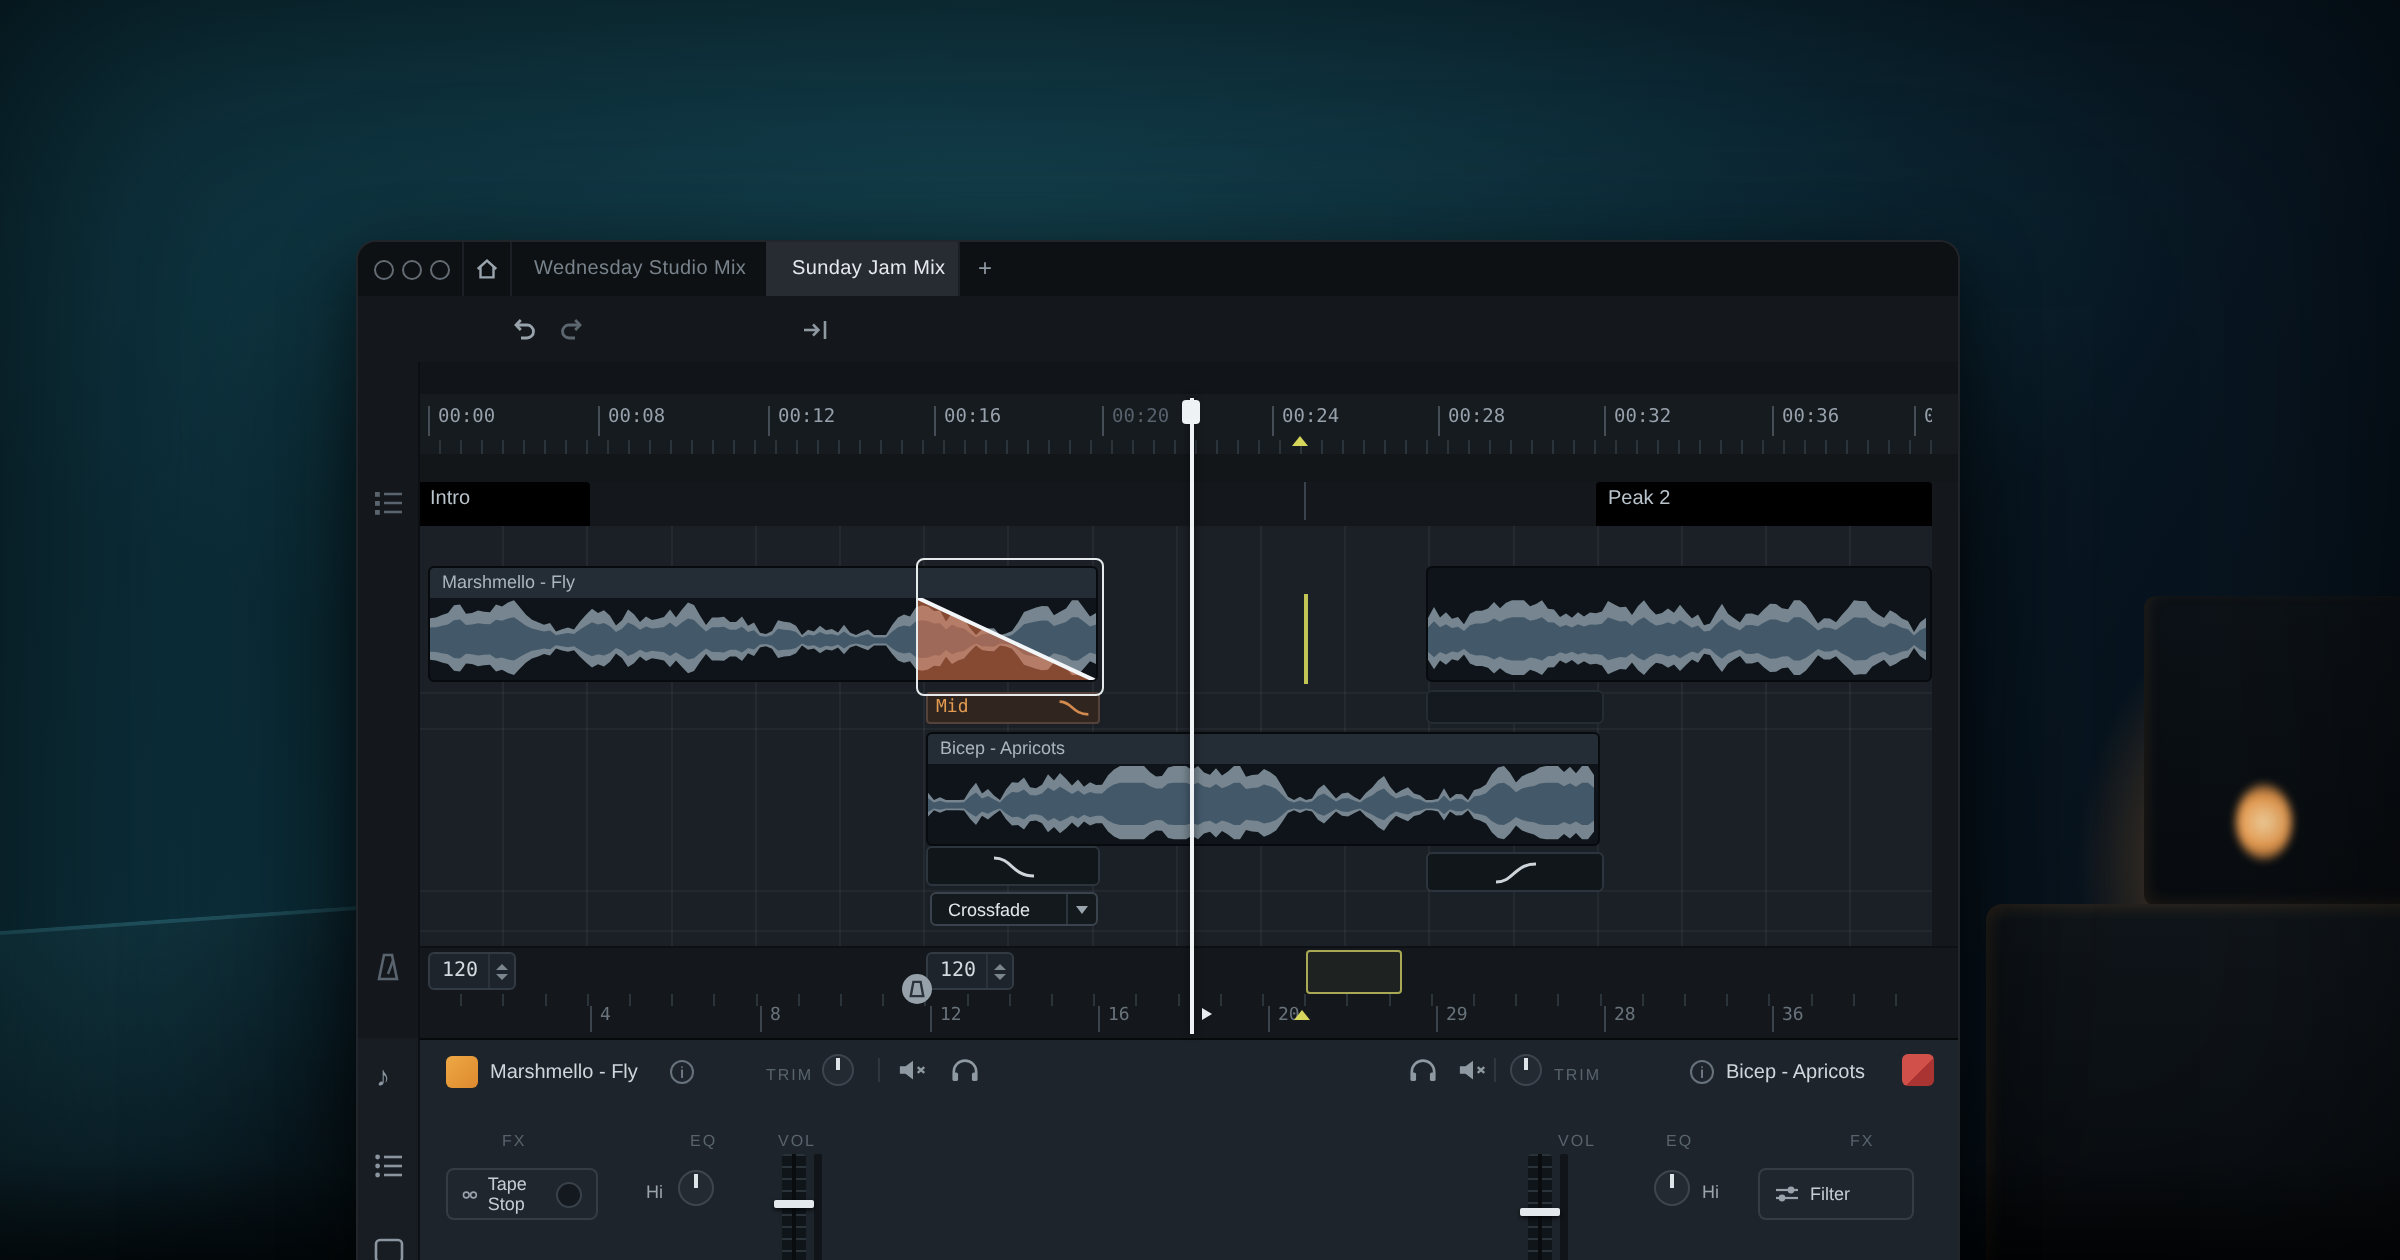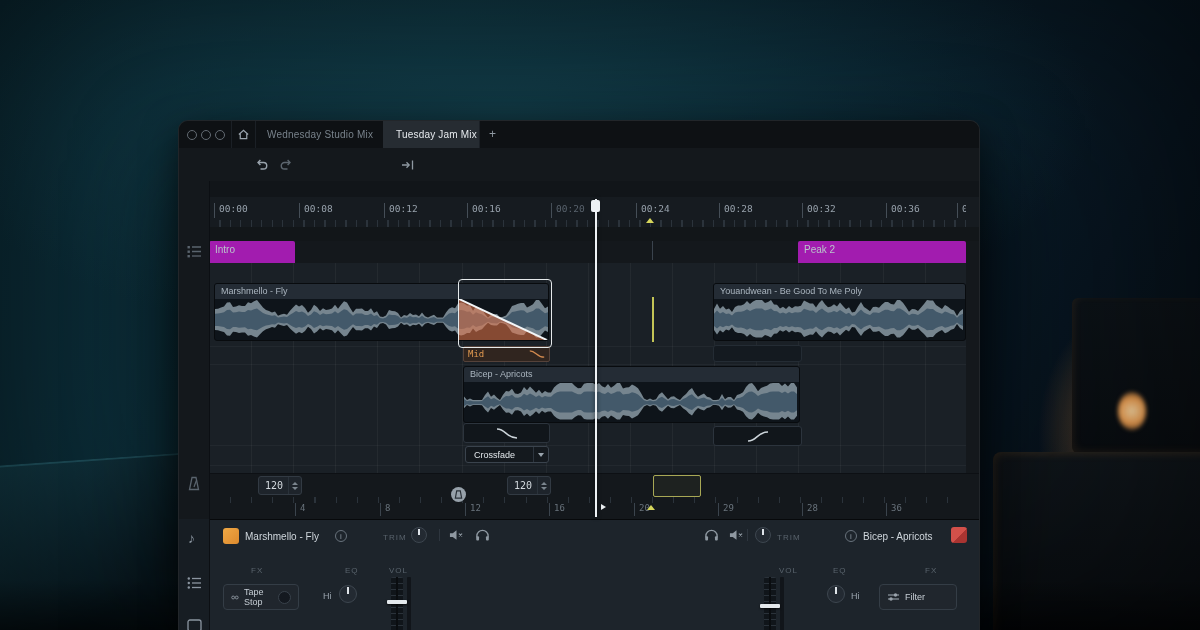--- a/index.html
+++ b/index.html
@@ -65,21 +65,21 @@
     background:repeating-linear-gradient(90deg,#2b333b 0 1px,transparent 1px 10.5px);}
   .rlab{position:absolute;top:6px;font-family:"DejaVu Sans Mono",monospace;font-size:9.5px;color:#97a1ab;
     padding-left:4px;border-left:1px solid #454e57;height:15px;line-height:12px;}
   .rlab.dim{color:#58626c;}
 
   .gaprow{position:absolute;left:0;top:106px;width:800px;height:14px;background:#121619;}
 
   
   .secrow{position:absolute;left:0;top:120px;width:800px;height:22px;background:#14181c;}
   .secs{position:absolute;left:30px;top:120px;width:757px;height:22px;overflow:hidden;}
-  .section{position:absolute;top:0;height:32px;background:#a21caf;border-radius:2px;
+  .section{position:absolute;top:0;height:32px;background:#000000;border-radius:2px;
     font-size:10px;color:#b9c3cb;line-height:18px;padding-left:6px;box-sizing:border-box;border-bottom:2px solid #4d8ba0;}
 
   
   .tracks{position:absolute;left:30px;top:142px;width:757px;height:210px;background:#1a2026;overflow:hidden;
     background-image:repeating-linear-gradient(90deg,rgba(255,255,255,.045) 0 1px,transparent 1px 42.1px);}
   .hl{position:absolute;left:0;right:0;height:1px;background:rgba(255,255,255,.04);}
   .clip{position:absolute;background:#0e141a;border:1px solid #080b0e;border-radius:3px;overflow:hidden;box-sizing:border-box;}
   .clip-head{height:15px;background:#242c35;font-size:9px;color:#aab5bf;line-height:15px;padding:0 6px;
     overflow:hidden;white-space:nowrap;}
   .wave{position:absolute;left:0;right:0;top:15px;bottom:0;}
@@ -95,21 +95,21 @@
   .xfbtn .caretcell{width:14px;height:100%;border-left:1px solid #2c343d;display:flex;align-items:center;justify-content:center;}
   .cdn{width:0;height:0;border-left:3.5px solid transparent;border-right:3.5px solid transparent;border-top:4px solid #9aa4ad;}
   .cueline{position:absolute;width:2px;background:#d6d65c;opacity:.9;z-index:4;}
 
   
   .playhead{position:absolute;left:416px;top:78px;width:2px;height:318px;background:#eef2f5;z-index:30;box-shadow:0 0 4px rgba(0,0,0,.6);}
   .playcap{position:absolute;left:412px;top:79px;width:9px;height:12px;background:#eef2f5;border-radius:2px;z-index:31;}
 
   
   .temporow{position:absolute;left:0;top:352px;width:800px;height:24px;background:#14181c;border-top:1px solid #0d1014;}
-  .stepper{position:absolute;background:#1e242b;border:1px solid #323a43;border-radius:3px;display:flex;box-sizing:border-box;margin-left:44px;}
+  .stepper{position:absolute;background:#1e242b;border:1px solid #323a43;border-radius:3px;display:flex;box-sizing:border-box;}
   .stepper .val{flex:1;font-family:"DejaVu Sans Mono",monospace;font-size:10px;color:#d3d9de;line-height:17px;padding-left:6px;}
   .stepcol{width:12px;border-left:1px solid #2a323a;display:flex;flex-direction:column;align-items:center;justify-content:center;gap:2px;}
   .tri-u{width:0;height:0;border-left:3px solid transparent;border-right:3px solid transparent;border-bottom:3.5px solid #7b858e;}
   .tri-d{width:0;height:0;border-left:3px solid transparent;border-right:3px solid transparent;border-top:3.5px solid #7b858e;}
   .cuebox{position:absolute;border:1px solid #a8a855;background:rgba(170,170,85,.07);border-radius:2px;z-index:3;}
   .badge{position:absolute;width:15px;height:15px;border-radius:50%;background:#97a1aa;z-index:8;
     display:flex;align-items:center;justify-content:center;}
   .barrow{position:absolute;left:0;top:376px;width:800px;height:22px;background:#14181c;}
   .barruler{position:absolute;left:30px;top:376px;width:757px;height:22px;overflow:hidden;}
   .bticks{position:absolute;left:0;right:0;top:0;height:6px;
@@ -165,21 +165,21 @@
       <div class="light" style="left:36px"></div>
       <div class="tb-div" style="left:52px"></div>
       <div class="abs" style="left:58px;top:7px">
         <svg width="13" height="13" viewBox="0 0 14 14">
             <path d="M2 7 L7 2.5 L12 7 M3.5 6 V11.5 H10.5 V6" stroke="#9aa4ad" fill="none" stroke-width="1.3"></path>
           </svg>
       </div>
       <div class="tb-div" style="left:76px"></div>
       <span class="tab-label" style="left:88px;color:#78828b">Wednesday Studio Mix</span>
       <div class="tab-active">
-        <span class="tab-label" style="left:13px;color:#e6eaee">Tuesday Jam Mix</span>
+        <span class="tab-label" style="left:13px;color:#e6eaee">Sunday Jam Mix</span>
       </div>
       <div class="tb-div" style="left:300px"></div>
       <span class="t" style="left:310px;top:6px;font-size:12px;color:#8f99a2">+</span>
     </div>
 
     <div class="toolbar">
       <div class="abs" style="left:76px;top:10px">
         <svg width="14" height="13" viewBox="0 0 14 13">
             <path d="M3 4.5 H8.5 A3.2 3.2 0 1 1 8.5 11 H5.5" stroke="#99a3ac" fill="none" stroke-width="1.4"></path>
             <path d="M5.4 2 L3 4.5 L5.4 7" stroke="#99a3ac" fill="none" stroke-width="1.4"></path>
@@ -280,21 +280,20 @@
           </div>
         <div class="abs" style="left:244px;top:15px;width:90px;height:42px;overflow:hidden">
           <svg width="90" height="42" viewBox="0 0 90 42">
             <polygon points="0,0 90,42 0,42" fill="rgba(233,118,73,.55)"></polygon>
             <line x1="0" y1="0" x2="90" y2="42" stroke="#f3f6f8" stroke-width="2"></line>
           </svg>
         </div>
       </div>
 
       <div class="clip" style="left:504px;top:20px;width:253px;height:58px">
-        <div class="clip-head">Youandwean - Be Good To Me Poly</div>
         <div class="wave">
             <svg width="251" height="41" xmlns="http://www.w3.org/2000/svg">
               <path d="M0 21.3 L0 10.0 L3 4.5 L6 9.7 L9 7.1 L12 10.4 L15 9.5 L18 13.1 L21 7.9 L24 6.4 L27 6.4 L30 5.3 L33 2.0 L36 5.1 L39 2.4 L42 1.1 L45 1.1 L48 1.1 L51 4.1 L54 3.0 L57 1.1 L60 5.4 L63 5.7 L66 9.5 L69 7.8 L72 9.9 L75 7.1 L78 9.2 L81 7.3 L84 7.6 L87 6.8 L90 1.5 L93 3.1 L96 4.6 L99 4.4 L102 8.5 L105 4.0 L108 1.1 L111 5.2 L114 8.3 L117 7.5 L120 5.3 L123 7.4 L126 3.4 L129 7.0 L132 10.2 L135 8.3 L138 13.6 L141 12.8 L144 7.4 L147 2.9 L150 7.9 L153 10.1 L156 12.3 L159 7.9 L162 7.8 L165 8.8 L168 5.6 L171 2.9 L174 3.0 L177 5.1 L180 5.6 L183 1.1 L186 1.1 L189 3.8 L192 8.1 L195 12.7 L198 10.1 L201 10.3 L204 12.1 L207 8.4 L210 5.1 L213 1.1 L216 1.5 L219 1.6 L222 5.9 L225 8.1 L228 10.0 L231 6.1 L234 7.7 L237 10.2 L240 11.5 L243 17.0 L246 12.2 L249 9.9 L249 31.1 L246 29.0 L243 25.0 L240 29.7 L237 30.8 L234 32.9 L231 34.2 L228 30.9 L225 32.6 L222 34.4 L219 38.1 L216 38.1 L213 38.5 L210 35.1 L207 32.3 L204 29.1 L201 30.7 L198 30.8 L195 28.6 L192 32.6 L189 36.2 L186 38.5 L183 38.5 L180 34.7 L177 35.1 L174 36.9 L171 37.0 L168 34.7 L165 31.9 L162 32.8 L159 32.7 L156 29.0 L153 30.8 L150 32.7 L147 37.0 L144 33.2 L141 28.5 L138 27.9 L135 32.4 L132 30.8 L129 33.5 L126 36.5 L123 33.2 L120 34.9 L117 33.0 L114 32.4 L111 35.0 L108 38.5 L105 36.1 L102 32.2 L99 35.7 L96 35.5 L93 36.8 L90 38.1 L87 33.7 L84 32.9 L81 33.2 L78 31.6 L75 33.4 L72 31.0 L69 32.8 L66 31.3 L63 34.6 L60 34.8 L57 38.5 L54 36.9 L51 35.9 L48 38.5 L45 38.5 L42 38.5 L39 37.4 L36 35.1 L33 37.7 L30 34.9 L27 34.0 L24 34.0 L21 32.7 L18 28.3 L15 31.4 L12 30.6 L9 33.4 L6 31.2 L3 35.6 L0 30.9 Z" fill="#9fb2bd" opacity="0.72"></path>
               <path d="M0 21.3 L0 14.8 L3 11.6 L6 14.6 L9 13.1 L12 15.0 L15 14.4 L18 16.5 L21 13.6 L24 12.7 L27 12.7 L30 12.1 L33 10.2 L36 11.9 L39 10.4 L42 9.6 L45 9.6 L48 9.6 L51 11.4 L54 10.7 L57 9.6 L60 12.1 L63 12.3 L66 14.5 L69 13.5 L72 14.7 L75 13.1 L78 14.3 L81 13.2 L84 13.4 L87 12.9 L90 9.8 L93 10.8 L96 11.7 L99 11.5 L102 13.9 L105 11.3 L108 9.6 L111 12.0 L114 13.8 L117 13.3 L120 12.1 L123 13.2 L126 11.0 L129 13.0 L132 14.9 L135 13.8 L138 16.8 L141 16.4 L144 13.3 L147 10.6 L150 13.5 L153 14.9 L156 16.1 L159 13.6 L162 13.5 L165 14.1 L168 12.2 L171 10.7 L174 10.7 L177 11.9 L180 12.2 L183 9.6 L186 9.6 L189 11.2 L192 13.6 L195 16.3 L198 14.8 L201 15.0 L204 16.0 L207 13.9 L210 11.9 L213 9.6 L216 9.9 L219 9.9 L222 12.4 L225 13.7 L228 14.8 L231 12.5 L234 13.4 L237 14.9 L240 15.6 L243 18.8 L246 16.1 L249 14.7 L249 27.0 L246 25.8 L243 23.5 L240 26.2 L237 26.8 L234 28.0 L231 28.8 L228 26.9 L225 27.8 L222 28.9 L219 31.0 L216 31.1 L213 31.3 L210 29.3 L207 27.7 L204 25.8 L201 26.7 L198 26.8 L195 25.5 L192 27.8 L189 29.9 L186 31.3 L183 31.3 L180 29.1 L177 29.3 L174 30.3 L171 30.4 L168 29.0 L165 27.5 L162 28.0 L159 27.9 L156 25.8 L153 26.8 L150 27.9 L147 30.4 L144 28.2 L141 25.5 L138 25.1 L135 27.7 L132 26.8 L129 28.4 L126 30.1 L123 28.2 L120 29.2 L117 28.1 L114 27.7 L111 29.2 L108 31.3 L105 29.9 L102 27.6 L99 29.7 L96 29.5 L93 30.3 L90 31.1 L87 28.5 L84 28.0 L81 28.2 L78 27.3 L75 28.3 L72 26.9 L69 28.0 L66 27.1 L63 29.0 L60 29.1 L57 31.3 L54 30.3 L51 29.8 L48 31.3 L45 31.3 L42 31.3 L39 30.6 L36 29.3 L33 30.8 L30 29.2 L27 28.6 L24 28.7 L21 27.9 L18 25.4 L15 27.2 L12 26.7 L9 28.3 L6 27.0 L3 29.6 L0 26.9 Z" fill="#43596a"></path>
             </svg>
           </div>
       </div>
       <div class="fbox" style="left:504px;top:82px;width:89px;height:17px;background:#141a20;border-color:#242c34"></div>
 
       <div class="chip" style="left:254px;top:83px;width:87px;height:16px">

